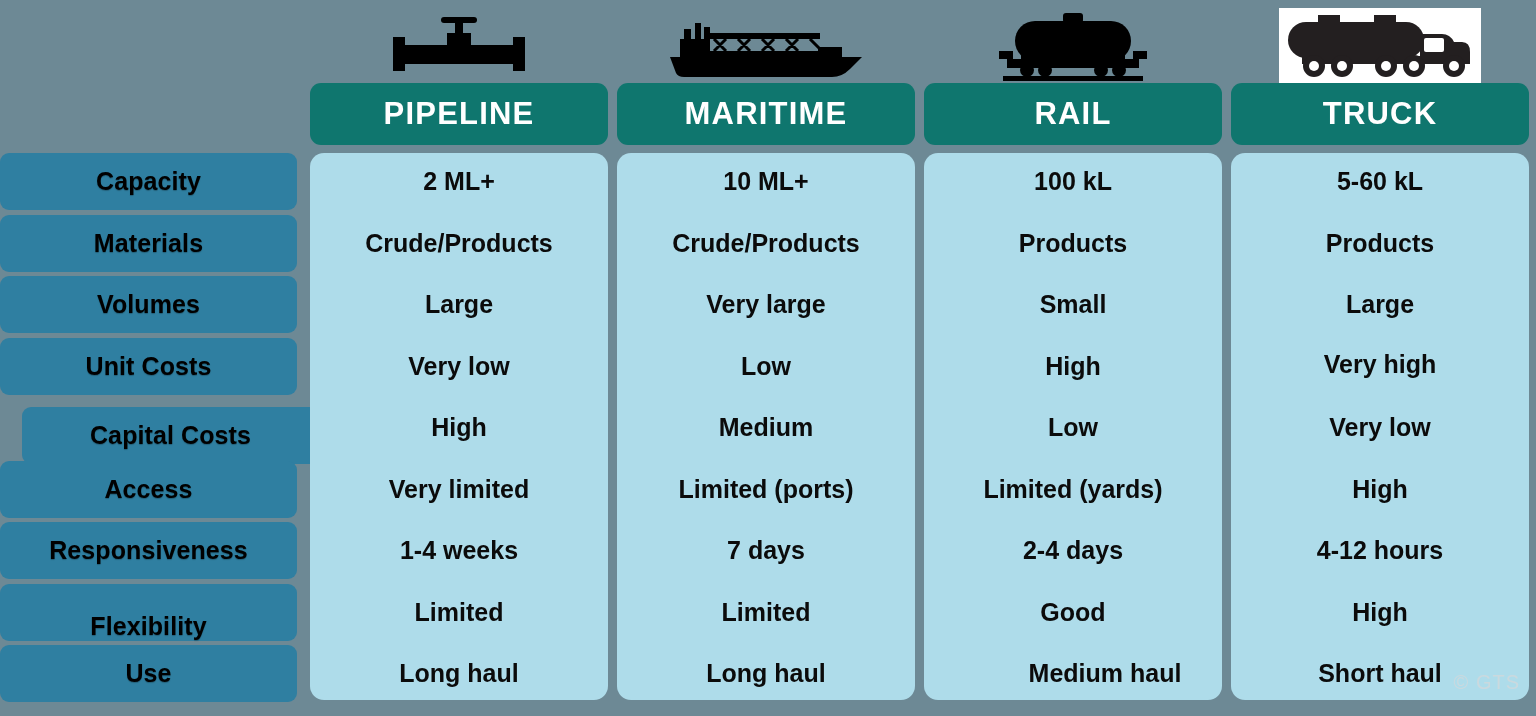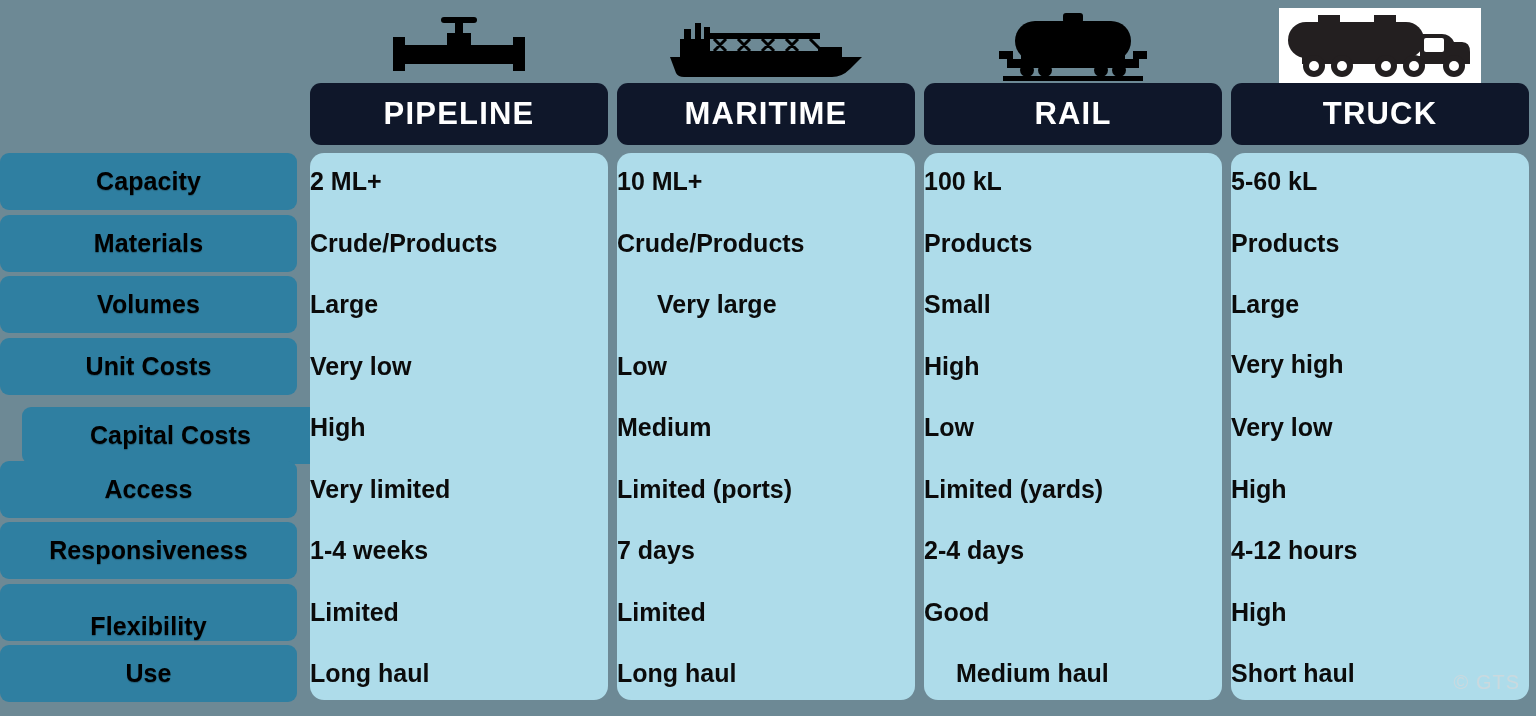--- a/index.html
+++ b/index.html
@@ -77,21 +77,21 @@
     align-items: center;
     justify-content: center;
   }
 
   .mode-header {
     position: absolute;
     top: 83px;
     left: 0;
     width: 298px;
     height: 62px;
-    background: #0f172a;
+    background: #0f766e;
     border-radius: 11px;
     display: flex;
     align-items: center;
     justify-content: center;
     box-sizing: border-box;
   }
   .mode-header-text {
     color: #ffffff;
     font-size: 31px;
     font-weight: bold;
@@ -109,21 +109,21 @@
     border-radius: 14px;
   }
 
   .cell {
     position: absolute;
     left: 0;
     width: 298px;
     height: 40px;
     display: flex;
     align-items: center;
-    justify-content: flex-start;
+    justify-content: center;
   }
   .cell-text {
     color: #0b0b0b;
     font-size: 25px;
     font-weight: bold;
     white-space: nowrap;
   }
 
   
   #watermark {
@@ -234,21 +234,21 @@
       <div class="mode-header">
         <span class="mode-header-text">MARITIME</span>
       </div>
       <div class="mode-panel">
         <div class="cell" style="top: 8.5px;">
           <span class="cell-text">10 ML+</span>
         </div>
         <div class="cell" style="top: 70px;">
           <span class="cell-text">Crude/Products</span>
         </div>
-        <div class="cell" style="top: 131.5px; padding-left: 40px;">
+        <div class="cell" style="top: 131.5px;">
           <span class="cell-text">Very large</span>
         </div>
         <div class="cell" style="top: 193px;">
           <span class="cell-text">Low</span>
         </div>
         <div class="cell" style="top: 254.5px;">
           <span class="cell-text">Medium</span>
         </div>
         <div class="cell" style="top: 316px;">
           <span class="cell-text">Limited (ports)</span>

